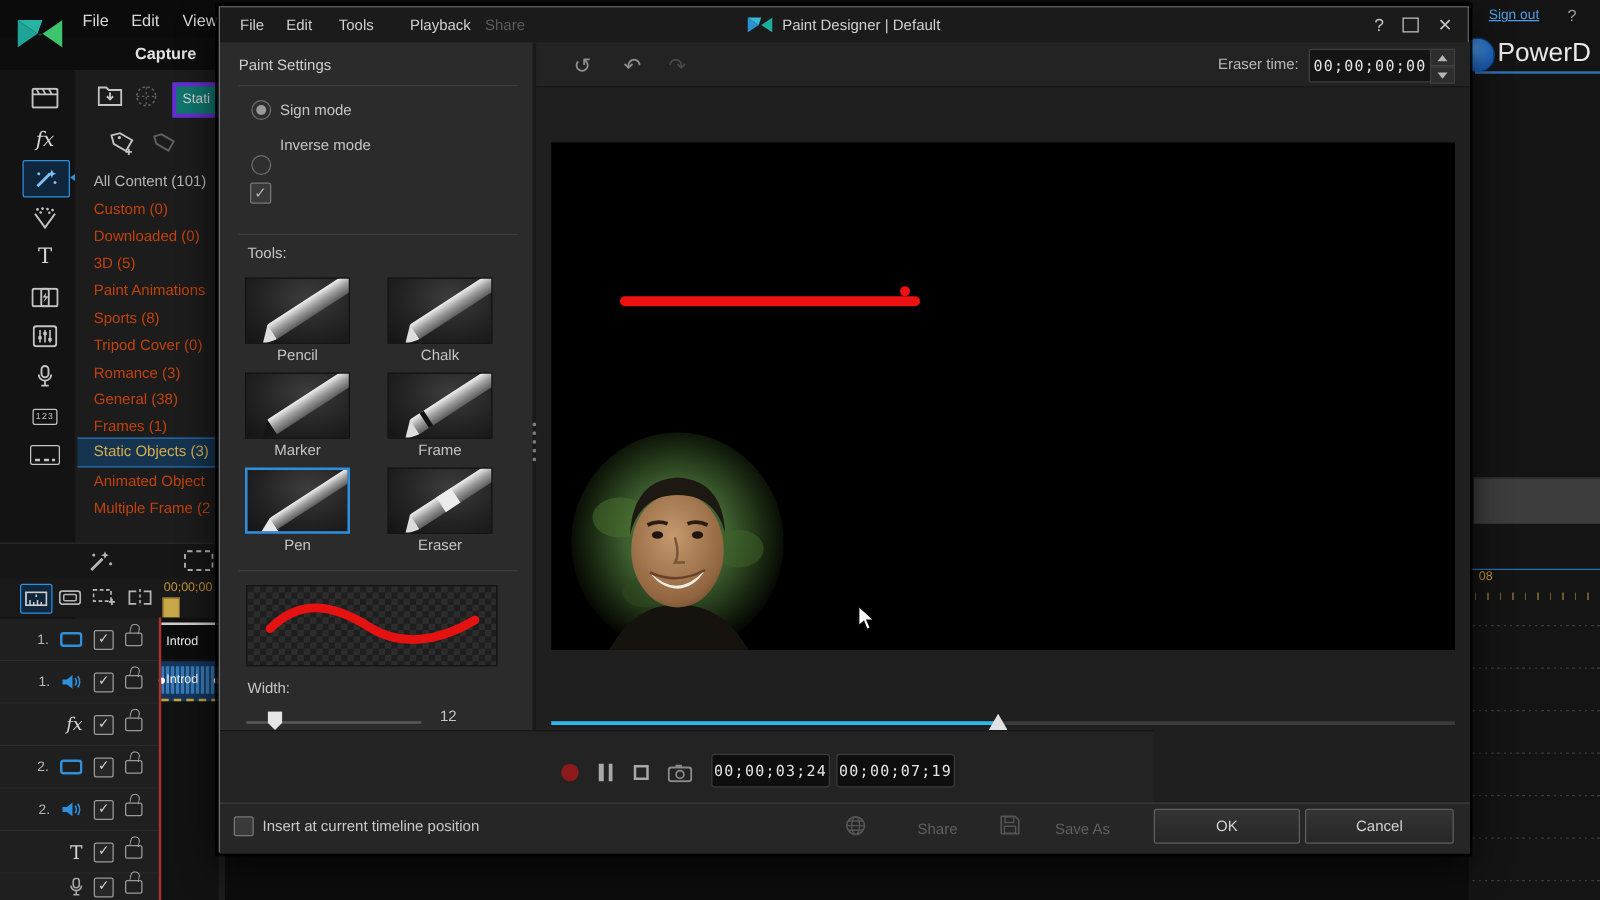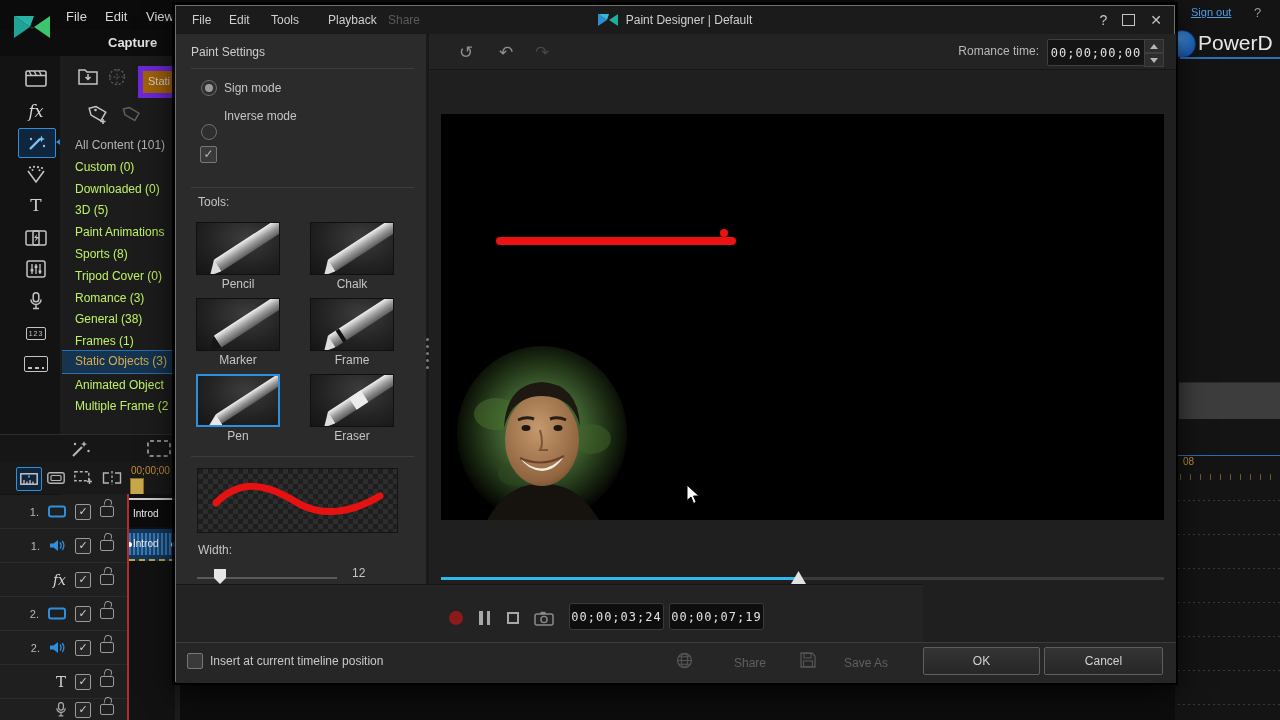--- a/index.html
+++ b/index.html
@@ -15,24 +15,24 @@
   #left-rail{left:0;top:56px;width:60px;height:664px;background:#131313;}
   .rail-item{left:18px;width:36px;height:28px;display:flex;align-items:center;justify-content:center;color:#c4c4c4;}
   .rail-sel{background:#10263c;border:1px solid #2e8fdd;border-radius:2px;}
   .fx-glyph{font-family:"DejaVu Serif",serif;font-style:italic;font-size:16px;color:#d6d6d6;}
   .t-glyph{font-family:"DejaVu Serif",serif;font-size:17px;color:#d0d0d0;}
   .n123{font-size:7px;letter-spacing:1px;color:#c4c4c4;border:1.4px solid #c4c4c4;border-radius:2px;padding:2px 2px;}
   .subt{width:22px;height:14px;border:1.4px solid #c4c4c4;border-radius:2px;position:relative;}
   .subt::after{content:"";position:absolute;left:3px;right:3px;bottom:2px;height:2px;
      background:repeating-linear-gradient(90deg,#c4c4c4 0 4px,transparent 4px 7px);}
   #lib-panel{left:60px;top:56px;width:120px;height:664px;background:#1c1c1c;}
-  .cat{left:75px;width:100px;height:20px;color:#bef264;font-size:12px;line-height:20px;overflow:hidden;white-space:nowrap;}
+  .cat{left:75px;width:100px;height:20px;color:#c2410c;font-size:12px;line-height:20px;overflow:hidden;white-space:nowrap;}
   .cat-gray{color:#b5b5b5;}
   .cat-hl{left:62px;top:350px;width:114px;height:22px;background:#14344f;border-top:1px solid #2b6fae;border-bottom:1px solid #2b6fae;}
-  #lib-dd{left:138px;top:66px;width:40px;height:22px;background:#a16207;border:5px solid #6d28d9;color:#cfcfcf;
+  #lib-dd{left:138px;top:66px;width:40px;height:22px;background:#0f766e;border:3px solid #6d28d9;color:#cfcfcf;
      font-size:11px;line-height:20px;padding-left:5px;overflow:hidden;}
   .collapse-arrow{width:0;height:0;border-top:5px solid transparent;border-bottom:5px solid transparent;border-right:7px solid #2e8fdd;}
 
   
   #tl-toolbar{left:0;top:434px;width:180px;height:28px;background:#161616;border-top:1px solid #2c2c2c;}
   #tl-btnrow{left:0;top:462px;width:180px;height:32px;background:#191919;}
   .tl-btn{width:24px;height:22px;display:flex;align-items:center;justify-content:center;}
   .tl-btn-sel{border:1px solid #2e8fdd;border-radius:2px;background:#10263c;}
   .gold{color:#c29136;}
   .trow{left:0;width:128px;height:34px;background:#1f1f1f;border-bottom:1px solid #2b2b2b;
@@ -501,21 +501,21 @@
         <span class="grip"></span>
         <span class="grip"></span>
         <span class="grip"></span>
     </div>
 
     <div id="canvas-zone" class="abs">
       <div id="dlg-toolbar" class="abs"></div>
       <div class="abs tb-ico" style="left:23px;top:5px">↺</div>
       <div class="abs tb-ico" style="left:63px;top:5px">↶</div>
       <div class="abs tb-ico tb-dis" style="left:99px;top:5px">↷</div>
-      <div class="abs" style="left:445px;top:10px;width:165px;text-align:right;color:#b8b8b8;font-size:12px">Romance time:</div>
+      <div class="abs" style="left:445px;top:10px;width:165px;text-align:right;color:#b8b8b8;font-size:12px">Eraser time:</div>
       <div id="freeze-box" class="abs" style="left:618px;top:5px;width:96px;height:25px">00;00;00;00</div>
       <div class="abs" style="left:715px;top:5px">
         <div class="spin">
             <span class="tri-up"></span>
           </div>
         <div class="spin">
             <span class="tri-dn"></span>
           </div>
       </div>
     </div>

